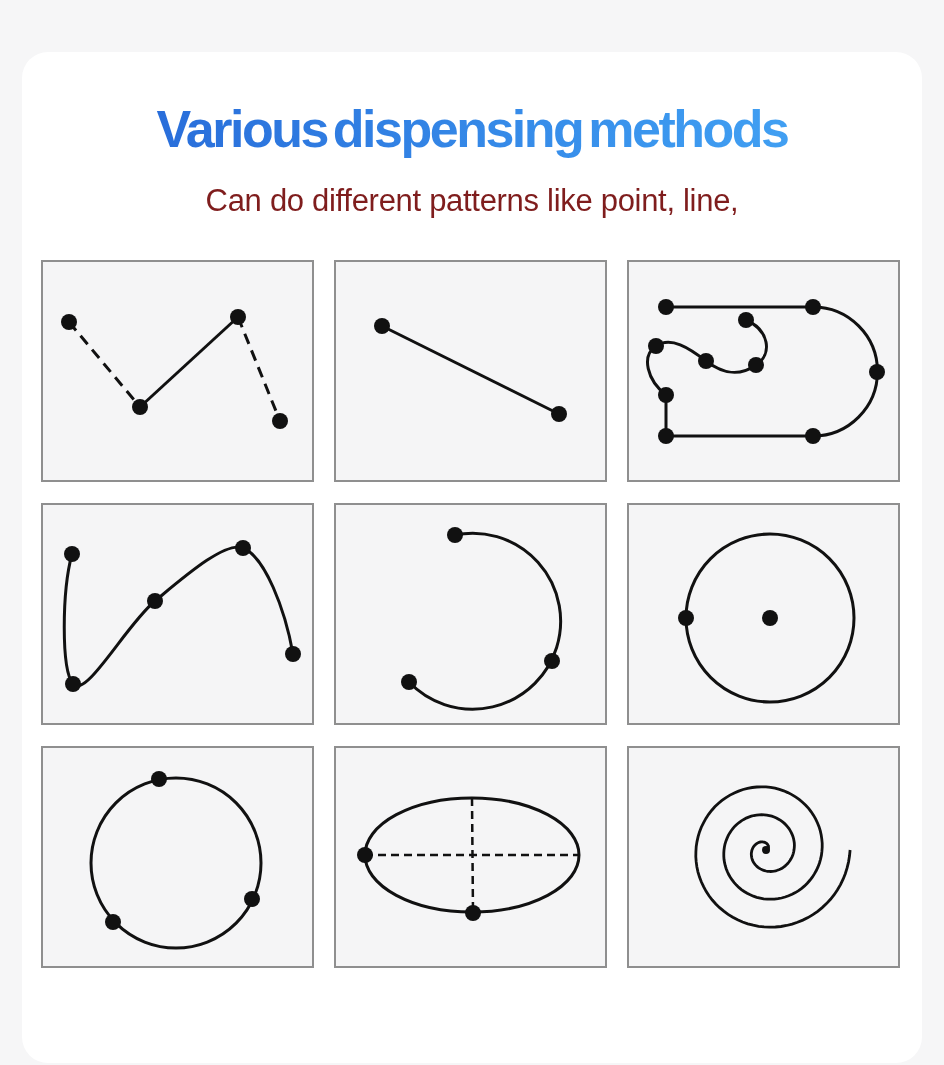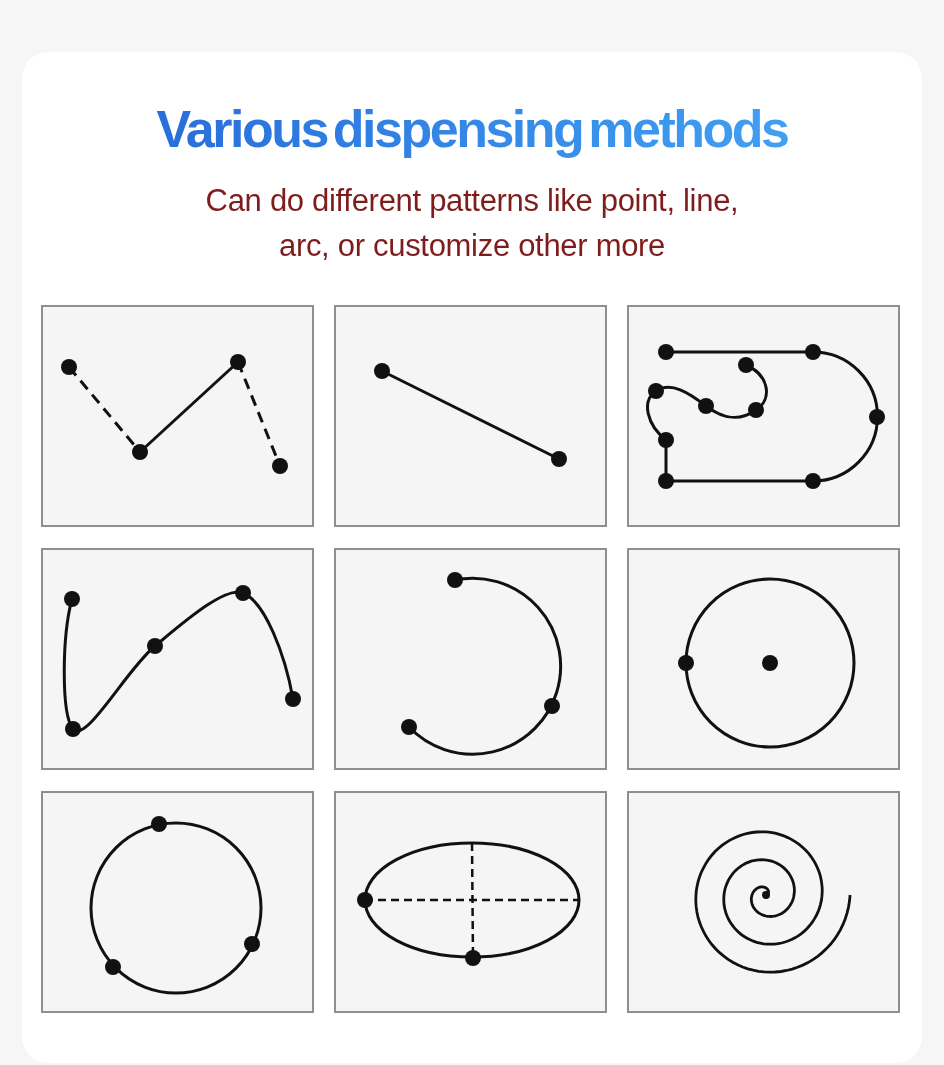--- a/index.html
+++ b/index.html
@@ -19,21 +19,21 @@
   .cell{position:relative;width:273px;height:222px;box-sizing:border-box;
         background:#f5f5f6;border:2px solid #8f8f8f;}
   .cell svg{position:absolute;left:-2px;top:-2px;width:273px;height:222px;}
 </style>
 </head>
 <body>
 
 <div class="page">
   <div class="card">
     <h1 class="title">Various dispensing methods</h1>
-    <p class="subtitle"><span>Can do different patterns like point, line,</span><br><span>arc, or customize other more</span></p>
+    <p class="subtitle"><span>Can do different patterns like point, line,</span><br></p>
     <div class="grid">
       <div class="cell">
           <svg viewBox="0 0 273 222">
             <path d="M 28 62 L 99 147" fill="none" stroke="#111111" stroke-width="3" stroke-linecap="butt" stroke-dasharray="11 7"></path>
             <path d="M 99 147 L 197 57" fill="none" stroke="#111111" stroke-width="3" stroke-linecap="butt"></path>
             <path d="M 197 57 L 239 161" fill="none" stroke="#111111" stroke-width="3" stroke-linecap="butt" stroke-dasharray="11 7"></path>
             <circle cx="28" cy="62" r="8" fill="#111111"></circle>
             <circle cx="99" cy="147" r="8" fill="#111111"></circle>
             <circle cx="197" cy="57" r="8" fill="#111111"></circle>
             <circle cx="239" cy="161" r="8" fill="#111111"></circle>

